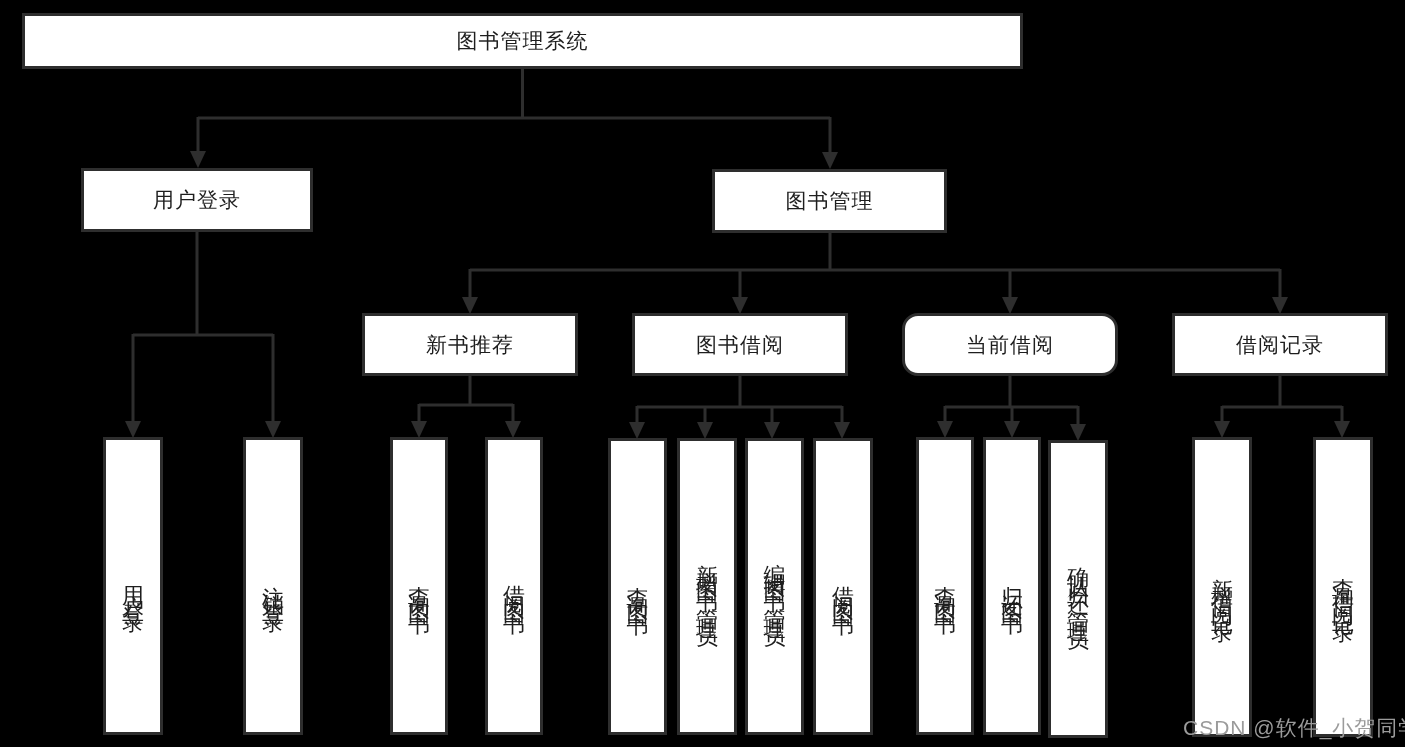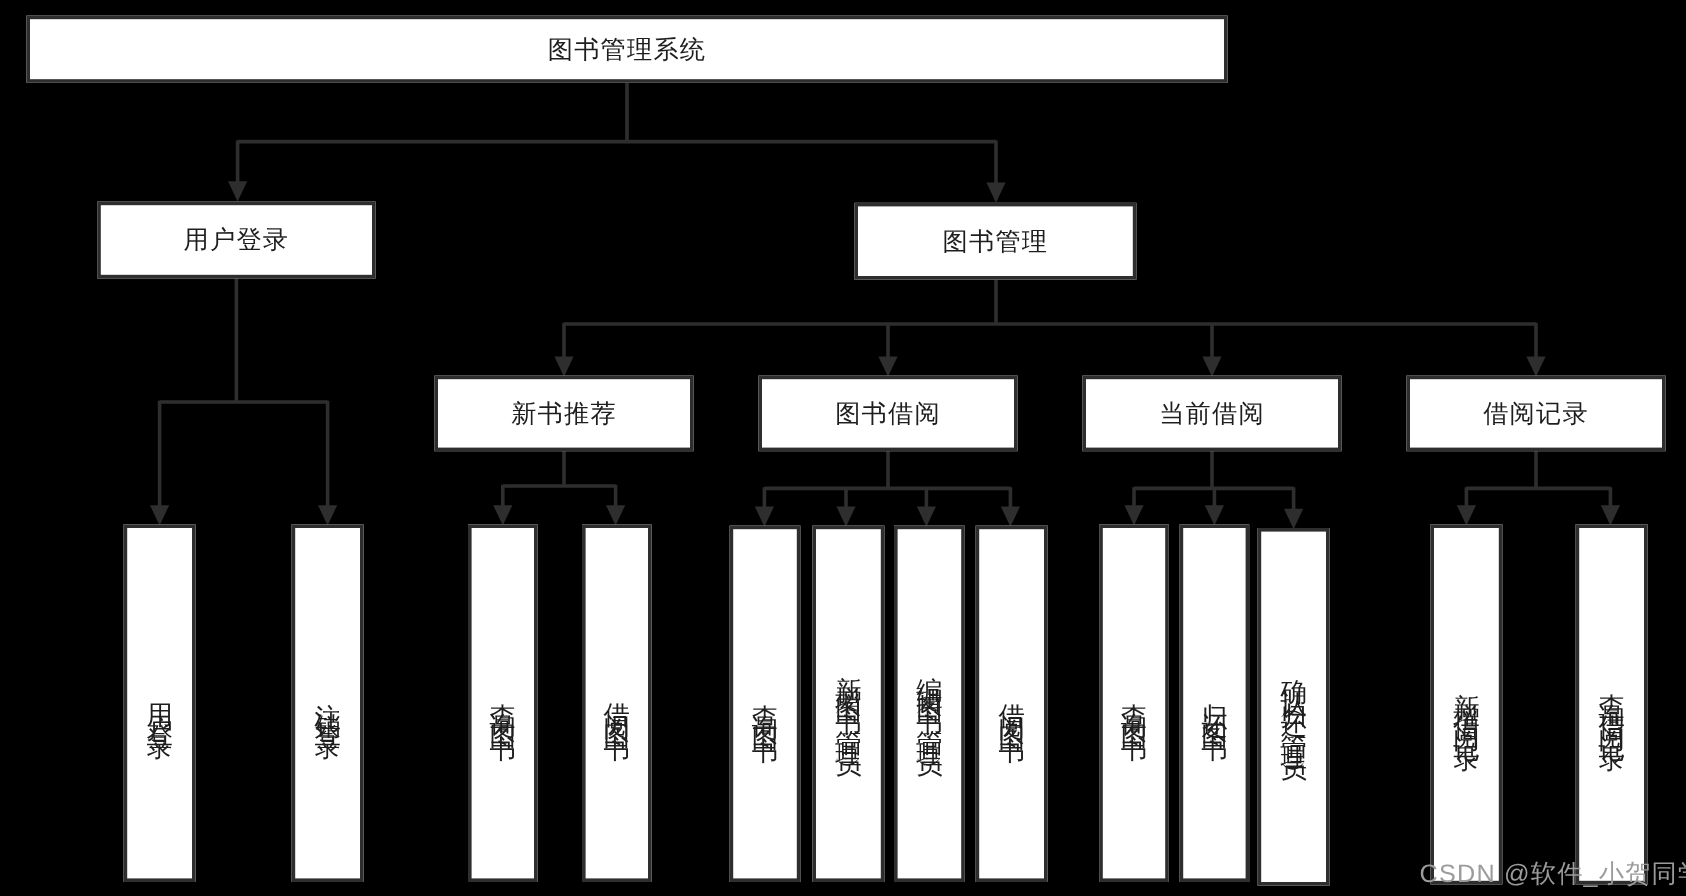--- a/index.html
+++ b/index.html
@@ -20,21 +20,21 @@
     font-size:22px;letter-spacing:9px;line-height:1;white-space:nowrap;
   }
   
   .n-root{left:22px;top:13px;width:1001px;height:56px;}
   
   .n-login{left:81px;top:168px;width:232px;height:64px;}
   .n-mgmt{left:712px;top:169px;width:235px;height:64px;text-align:right;}
   
   .n-nb{left:362px;top:313px;width:216px;height:63px;}
   .n-bb{left:632px;top:313px;width:216px;height:63px;}
-  .n-cb{left:902px;top:313px;width:216px;height:63px;}
+  .n-cb{left:902px;top:313px;width:216px;height:63px;border-radius:16px;}
   .n-br{left:1172px;top:313px;width:216px;height:63px;}
   
   .l-user{left:103px;top:437px;width:60px;height:298px;}
   .l-logout{left:243px;top:437px;width:60px;height:298px;}
   .l-nbq{left:390px;top:437px;width:58px;height:298px;}
   .l-nbb{left:485px;top:437px;width:58px;height:298px;}
   .l-bq{left:608px;top:438px;width:59px;height:297px;}
   .l-badd{left:677px;top:438px;width:60px;height:297px;}
   .l-bedit{left:745px;top:438px;width:59px;height:297px;}
   .l-bbor{left:813px;top:438px;width:60px;height:297px;}

